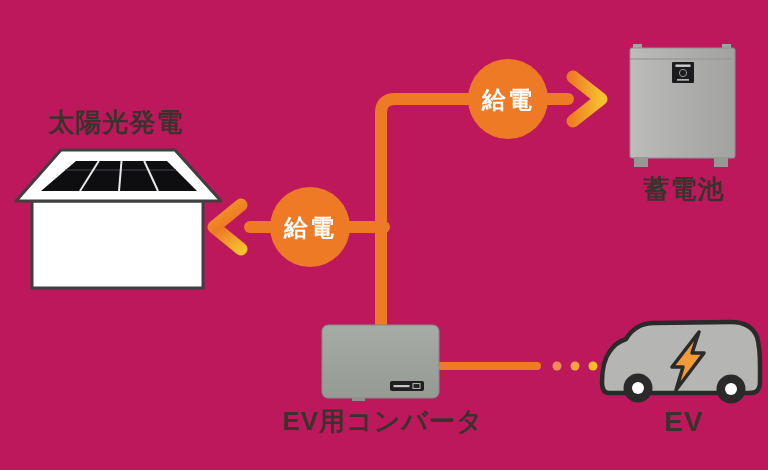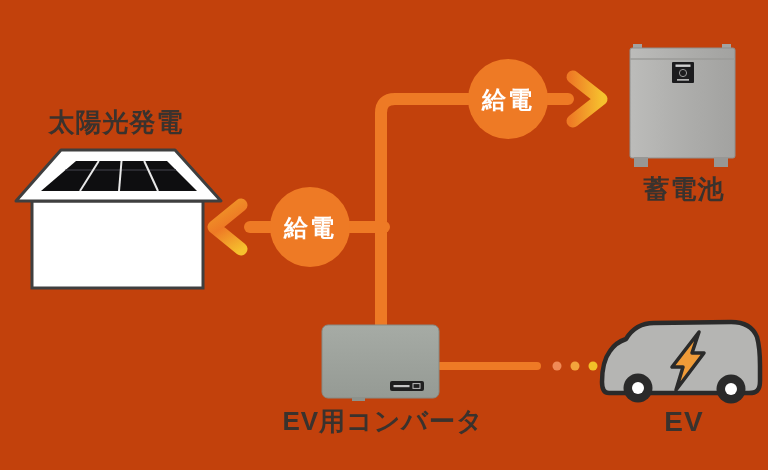--- a/index.html
+++ b/index.html
@@ -1,20 +1,20 @@
 <!DOCTYPE html>
 <html><head>
 <meta charset="utf-8">
 <style>
   html, body { margin: 0; padding: 0; }
   .stage {
     position: relative;
     width: 768px;
     height: 470px;
-    background: #c2410c;
+    background: #be185d;
     overflow: hidden;
     font-family: "Liberation Sans", sans-serif;
   }
   svg { position: absolute; left: 0; top: 0; }
   .node-label {
     font-family: "Liberation Sans", sans-serif;
     font-weight: 700;
     font-size: 26px;
     letter-spacing: 1px;
   }

